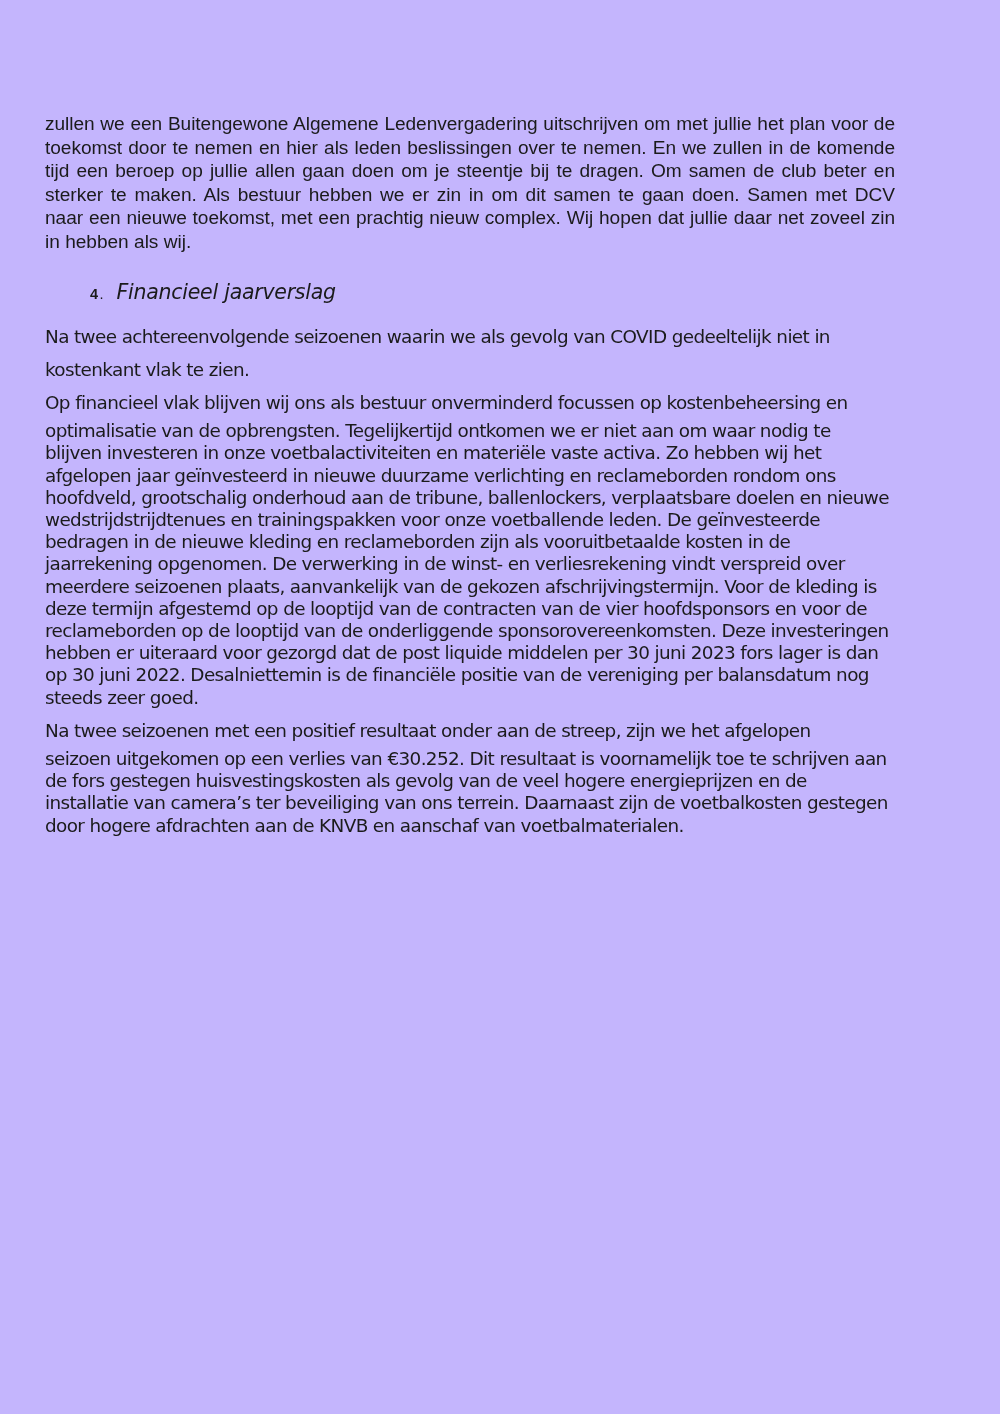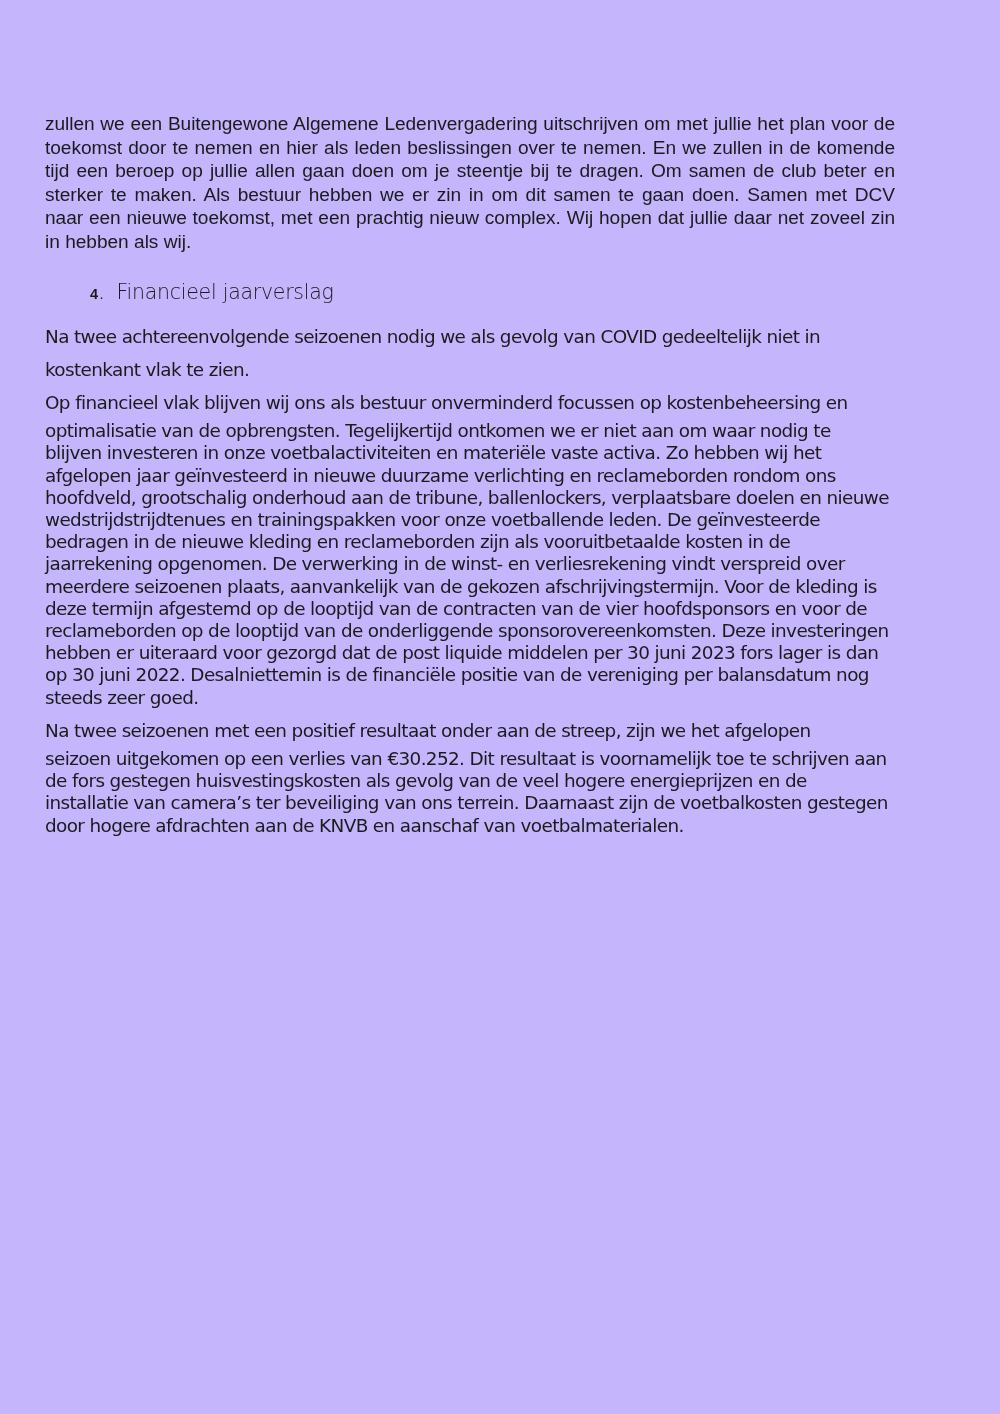--- a/index.html
+++ b/index.html
@@ -60,20 +60,21 @@
     color: #1b1b1b;
     margin-left: 1px;
   }
   .heading-text {
     font-family: "DejaVu Sans", sans-serif;
     font-size: 20.5px;
     font-weight: 300;
     color: #1b1b1b;
     margin-left: 13px;
     letter-spacing: -0.25px;
+    font-style: italic;
   }
 
   
   .body-block {
     margin-top: 22px;
   }
   .para {
     font-family: "DejaVu Sans", sans-serif;
     font-size: 18.4px;
     line-height: 22.2px;
@@ -102,21 +103,21 @@
 
     <div class="heading">
       <span class="heading-num">4</span>
       <span class="heading-dot">.</span>
       <span class="heading-text">Financieel jaarverslag</span>
     </div>
 
     <div class="body-block">
 
       <p class="para lead-gap">
-        <span class="lead">Na twee achtereenvolgende seizoenen nodig we als gevolg van COVID gedeeltelijk niet in</span>
+        <span class="lead">Na twee achtereenvolgende seizoenen waarin we als gevolg van COVID gedeeltelijk niet in</span>
       </p>
 
       <p class="para lead-gap">
         <span>kostenkant vlak te zien.</span>
       </p>
 
       <p class="para lead-gap">
         <span class="lead">Op financieel vlak blijven wij ons als bestuur onverminderd focussen op kostenbeheersing en</span><span>optimalisatie van de opbrengsten. Tegelijkertijd ontkomen we er niet aan om waar nodig te blijven investeren in onze voetbalactiviteiten en materiële vaste activa. Zo hebben wij het afgelopen jaar geïnvesteerd in nieuwe duurzame verlichting en reclameborden rondom ons hoofdveld, grootschalig onderhoud aan de tribune, ballenlockers, verplaatsbare doelen en nieuwe wedstrijdstrijdtenues en trainingspakken voor onze voetballende leden. De geïnvesteerde bedragen in de nieuwe kleding en reclameborden zijn als vooruitbetaalde kosten in de jaarrekening opgenomen. De verwerking in de winst- en verliesrekening vindt verspreid over meerdere seizoenen plaats, aanvankelijk van de gekozen afschrijvingstermijn. Voor de kleding is deze termijn afgestemd op de looptijd van de contracten van de vier hoofdsponsors en voor de reclameborden op de looptijd van de onderliggende sponsorovereenkomsten. Deze investeringen hebben er uiteraard voor gezorgd dat de post liquide middelen per 30 juni 2023 fors lager is dan op 30 juni 2022. Desalniettemin is de financiële positie van de vereniging per balansdatum nog steeds zeer goed.</span>
       </p>
 

